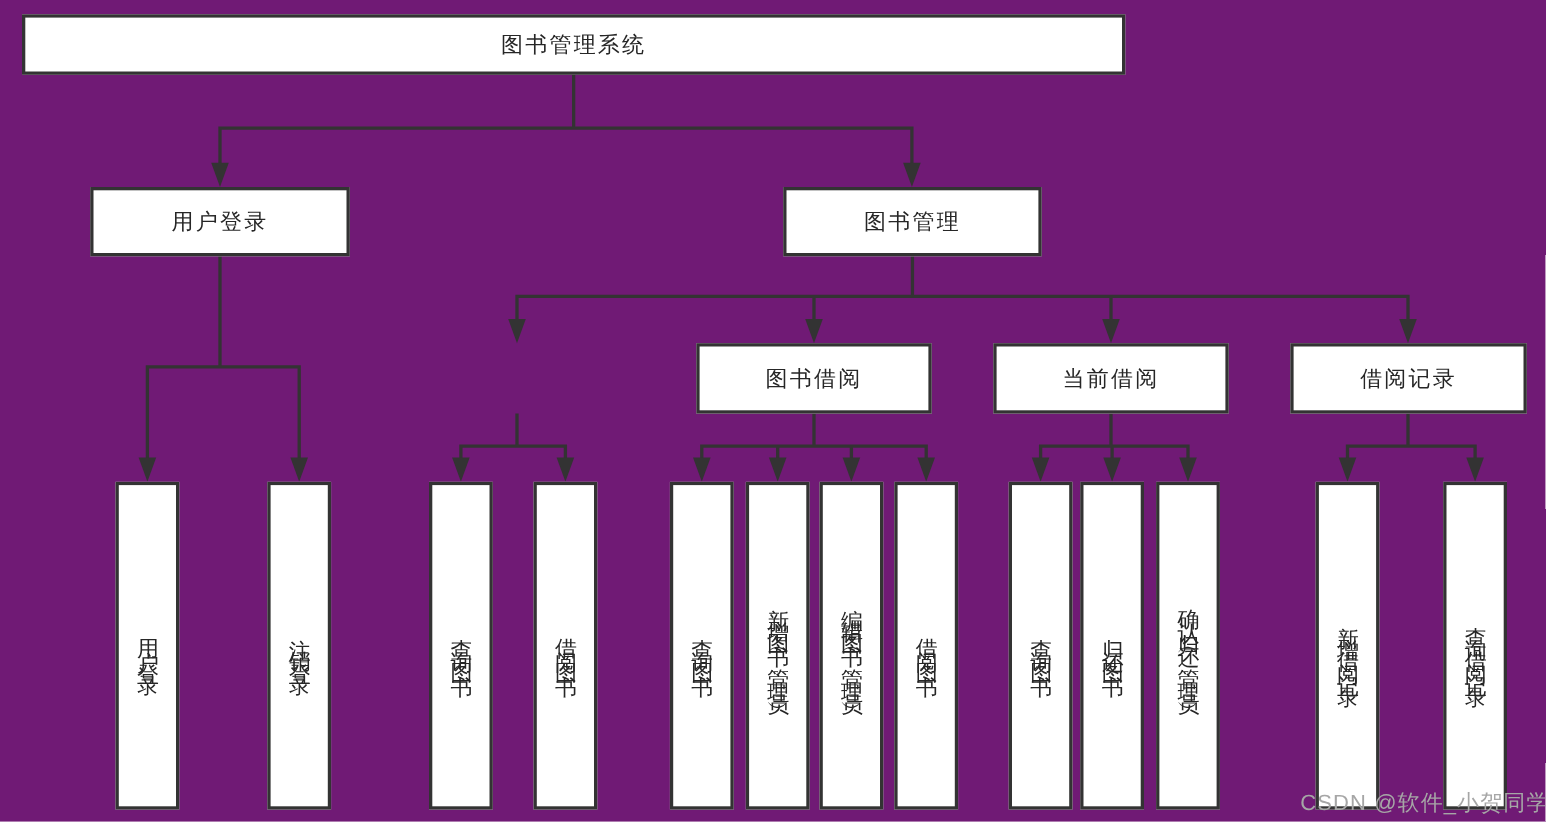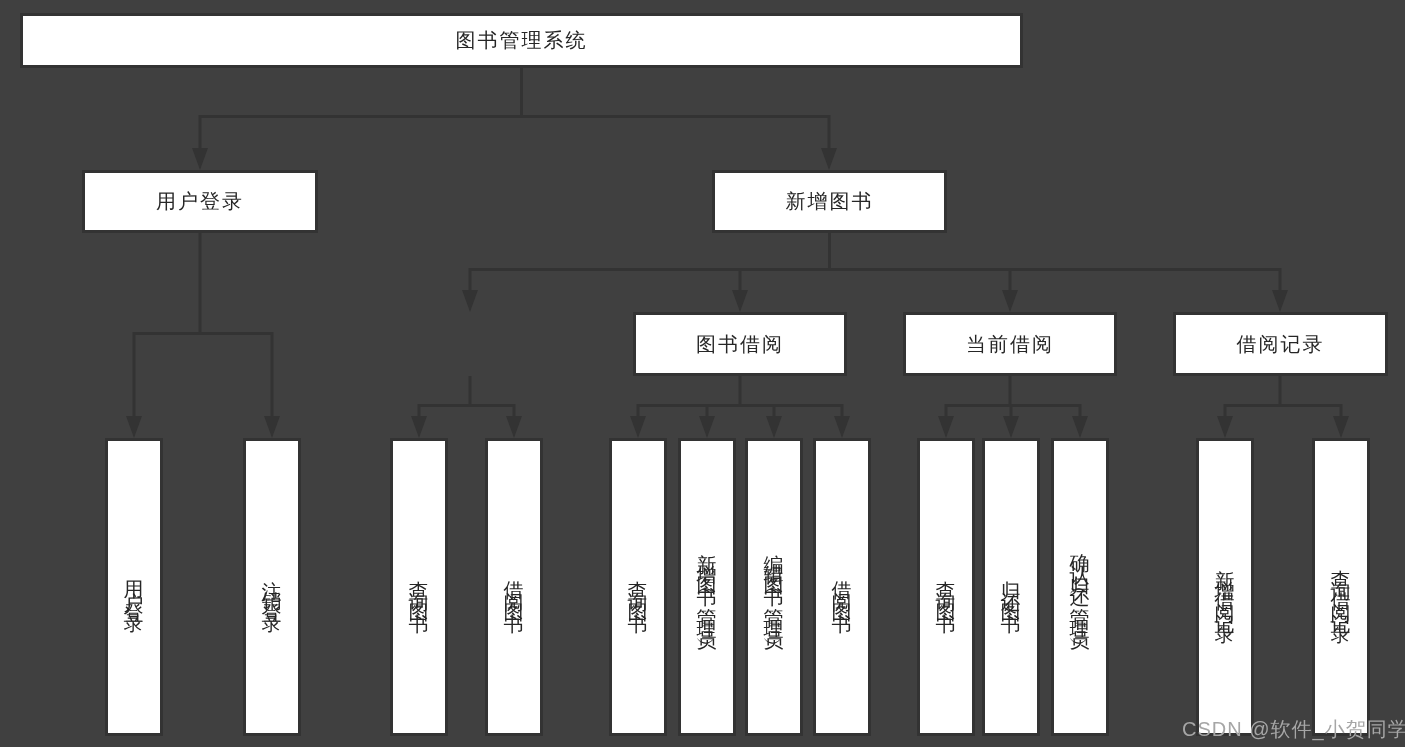--- a/index.html
+++ b/index.html
@@ -1,20 +1,20 @@
 <!DOCTYPE html>
 <html><head>
 <meta charset="utf-8">
 <style>
   html, body { margin: 0; padding: 0; background: #ffffff; }
   .stage {
     position: relative;
     width: 1405px;
     height: 747px;
-    background: #404040;
+    background: #701a75;
     font-family: "Liberation Sans", sans-serif;
     overflow: hidden;
   }
   svg.connectors {
     position: absolute;
     left: 0; top: 0;
     z-index: 0;
   }
   .node {
     position: absolute;
@@ -89,21 +89,21 @@
 
   <div class="node" style="left:20px; top:13px; width:1003px; height:55px;">
     <span class="label">图书管理系统</span>
   </div>
 
   <div class="node" style="left:82px; top:170px; width:236px; height:63px;">
     <span class="label">用户登录</span>
   </div>
 
   <div class="node" style="left:712px; top:170px; width:235px; height:63px;">
-    <span class="label">新增图书</span>
+    <span class="label">图书管理</span>
   </div>
 
 
   <div class="node" style="left:633px; top:312px; width:214px; height:64px;">
     <span class="label">图书借阅</span>
   </div>
 
   <div class="node" style="left:903px; top:312px; width:214px; height:64px;">
     <span class="label">当前借阅</span>
   </div>

